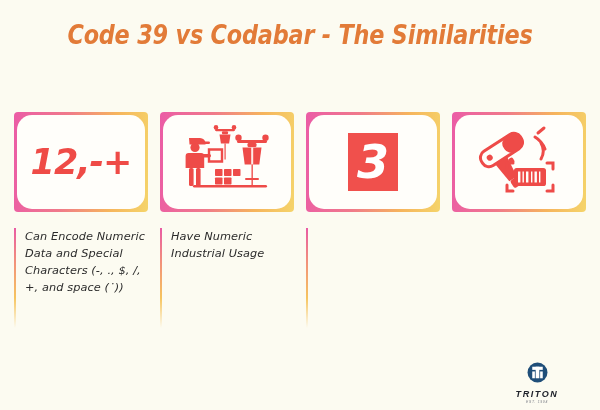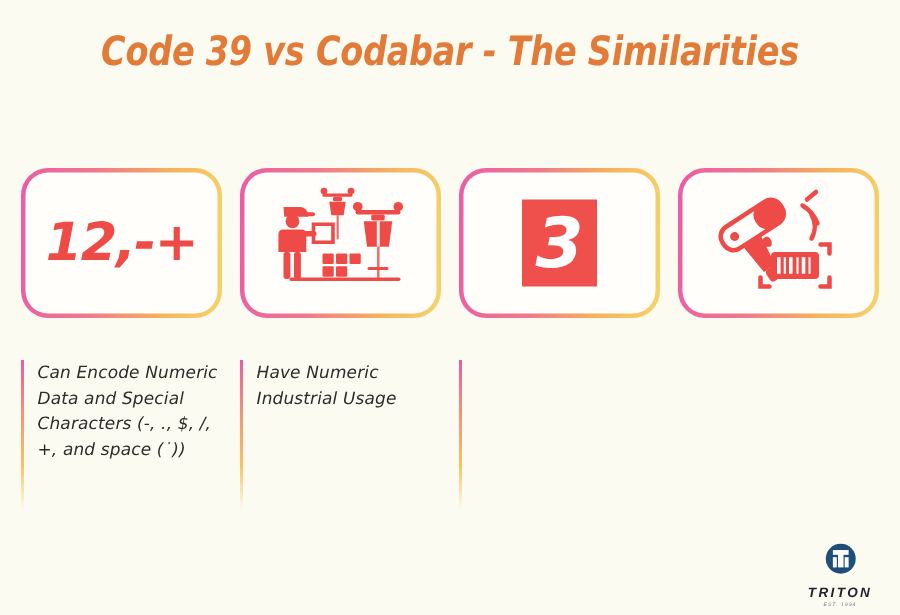--- a/index.html
+++ b/index.html
@@ -52,40 +52,40 @@
     width: 134px;
     display: flex;
     flex-direction: column;
   }
 
   
   .icon-box {
     position: relative;
     width: 134px;
     height: 100px;
-    border-radius: 18px;
+    border-radius: 4px;
     background: linear-gradient(95deg, #EB5CA6 0%, #F07A8A 38%, #F6B45C 72%, #F5D46A 100%);
     padding: 3px;
     box-sizing: border-box;
   }
   .icon-inner {
     width: 100%;
     height: 100%;
     border-radius: 15px;
     background: #FFFEFA;
     display: flex;
     align-items: center;
     justify-content: center;
     overflow: hidden;
   }
 
   
   .caption-wrap {
     position: relative;
-    margin-top: 28px;
+    margin-top: 16px;
     padding-left: 11px;
     height: 100px;
   }
   .rule {
     position: absolute;
     left: 0;
     top: 0;
     width: 2px;
     height: 100px;
     background: linear-gradient(180deg, #E95BA4 0%, #F2927A 35%, #F6C45F 70%, rgba(250,226,150,0) 100%);
@@ -121,21 +121,21 @@
     font-family: "DejaVu Sans", "Liberation Sans", sans-serif;
     font-weight: bold;
     font-size: 46px;
     line-height: 1;
     color: #FFFFFF;
   }
 
   
   .logo {
     position: absolute;
-    left: 537px;
+    left: 514px;
     top: 362px;
     width: 46px;
     text-align: center;
   }
   .logo-mark {
     width: 21px;
     height: 21px;
     margin: 0 auto;
   }
   .logo-word {

